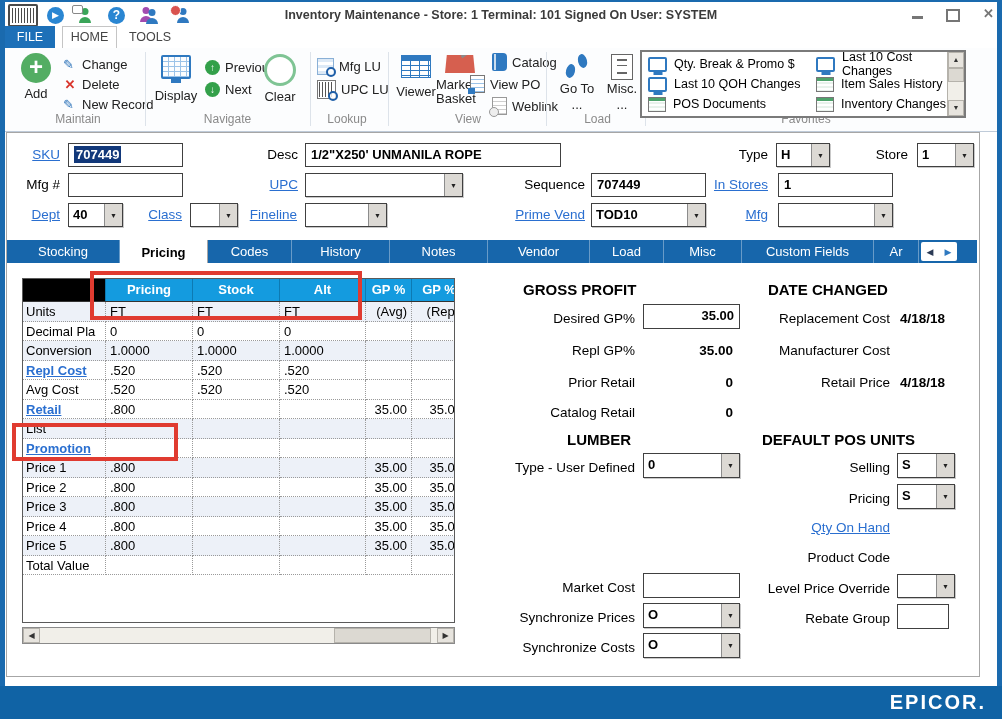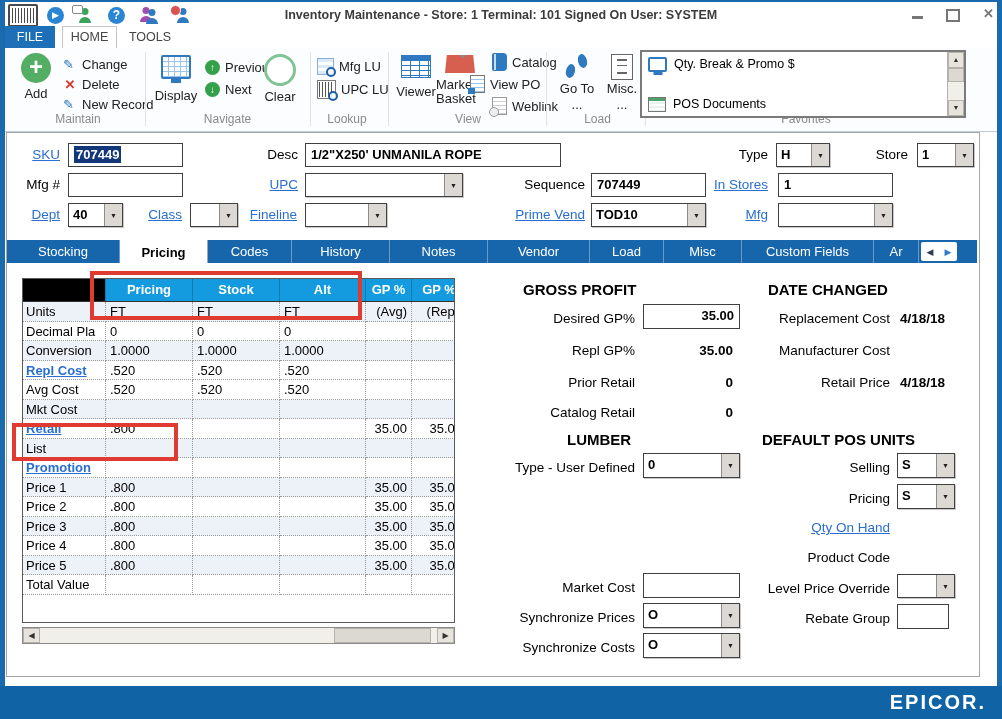--- a/index.html
+++ b/index.html
@@ -246,22 +246,40 @@
 </div>
 
 <div class="abs favbox">
   <div class="favcols">
     <div class="favcol" style="width:168px;">
       <div class="favitem">
         <span class="ic ic-mon"></span>
         <span>Qty. Break &amp; Promo $</span>
       </div>
       <div class="favitem">
+        <span class="ic ic-mon"></span>
+        <span>Last 10 QOH Changes</span>
+      </div>
+      <div class="favitem">
         <span class="ic ic-rep"></span>
         <span>POS Documents</span>
+      </div>
+    </div>
+    <div class="favcol" style="flex:1;">
+      <div class="favitem">
+        <span class="ic ic-mon"></span>
+        <span>Last 10 Cost Changes</span>
+      </div>
+      <div class="favitem">
+        <span class="ic ic-rep"></span>
+        <span>Item Sales History</span>
+      </div>
+      <div class="favitem">
+        <span class="ic ic-rep"></span>
+        <span>Inventory Changes</span>
       </div>
     </div>
   </div>
   <div class="vsb">
     <div class="ar">▲</div>
     <div class="track">
         <div class="thumb"></div>
       </div>
     <div class="ar">▼</div>
   </div>
@@ -381,28 +399,20 @@
       <div class="tcell num" style="width: 55px;"></div>
     </div>
     <div class="trow">
       <div class="tcell tlab" style="width: 83px;">Avg Cost</div>
       <div class="tcell" style="width: 87px;">.520</div>
       <div class="tcell" style="width: 87px;">.520</div>
       <div class="tcell" style="width: 86px;">.520</div>
       <div class="tcell num" style="width: 46px;"></div>
       <div class="tcell num" style="width: 55px;"></div>
     </div>
-    <div class="trow odd">
-      <div class="tcell tlab" style="width: 83px;">Mkt Cost</div>
-      <div class="tcell" style="width: 87px;"></div>
-      <div class="tcell" style="width: 87px;"></div>
-      <div class="tcell" style="width: 86px;"></div>
-      <div class="tcell num" style="width: 46px;"></div>
-      <div class="tcell num" style="width: 55px;"></div>
-    </div>
     <div class="trow">
       <div class="tcell tlab lnk bold" style="width: 83px;">Retail</div>
       <div class="tcell" style="width: 87px;">.800</div>
       <div class="tcell" style="width: 87px;"></div>
       <div class="tcell" style="width: 86px;"></div>
       <div class="tcell num" style="width: 46px;">35.00</div>
       <div class="tcell num" style="width: 55px;">35.00</div>
     </div>
     <div class="trow odd">
       <div class="tcell tlab" style="width: 83px;">List</div>

